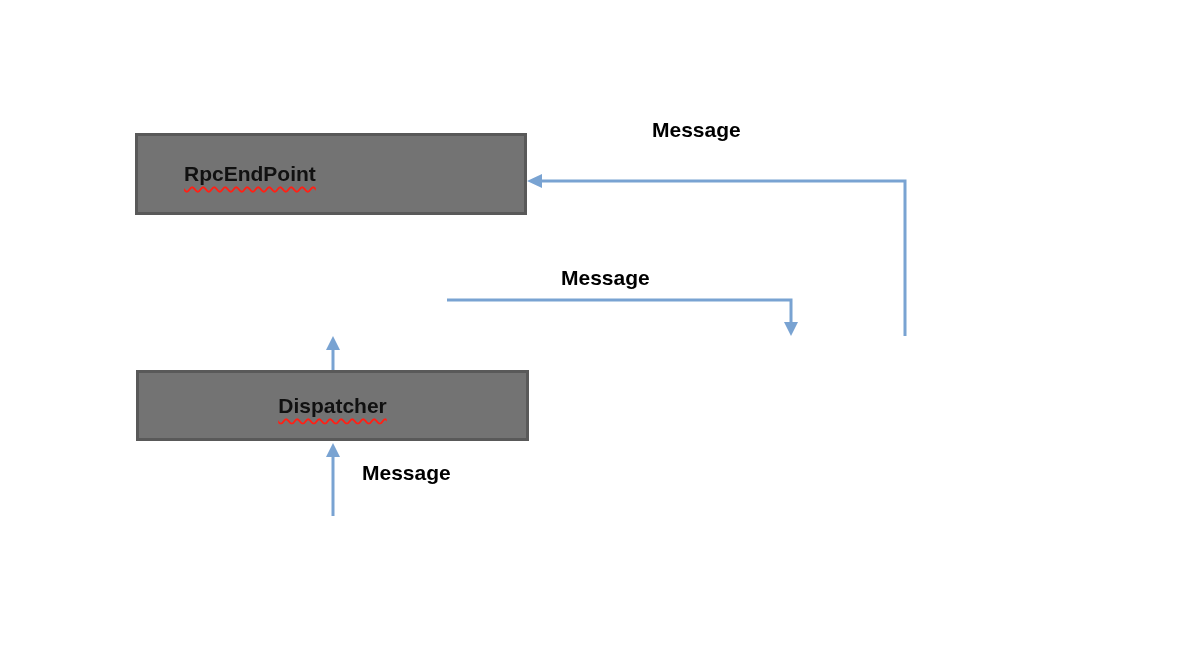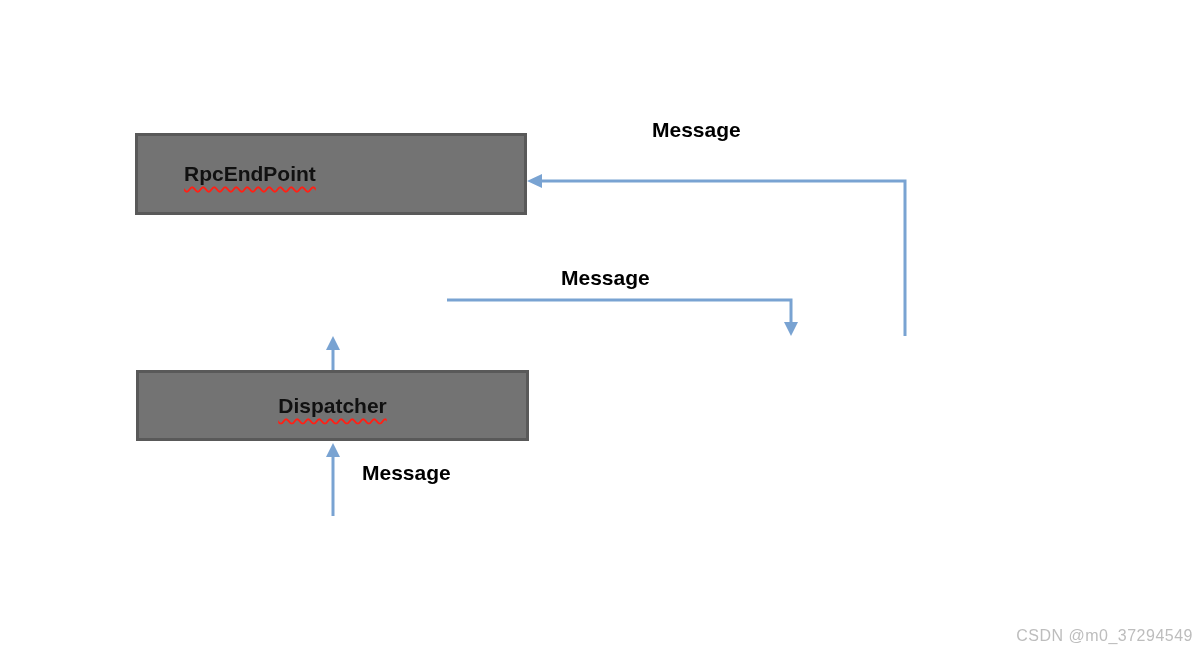--- a/index.html
+++ b/index.html
@@ -102,15 +102,14 @@
     <span class="squiggle">Dispatcher</span>
   </div>
 
 
   <div class="edge-label edge-label-top">Message</div>
 
   <div class="edge-label edge-label-mid">Message</div>
 
   <div class="edge-label edge-label-bottom">Message</div>
 
-  <div class="watermark">CSDN @m0_37294549</div>
 
 </div>
 
 </body></html>

